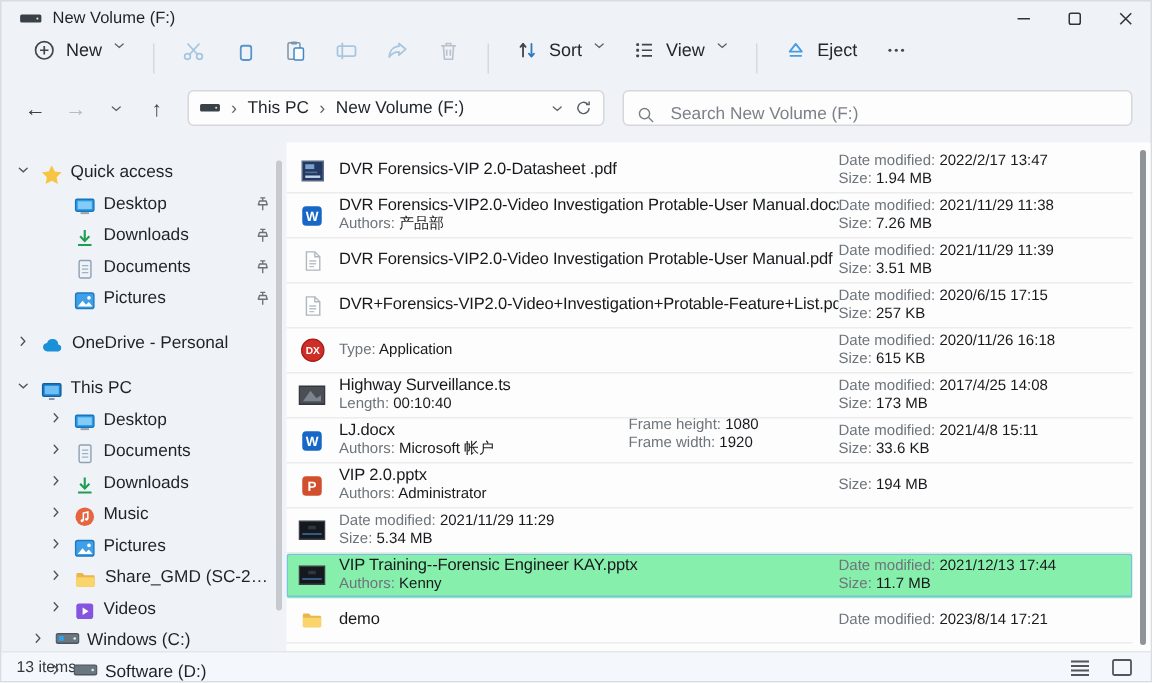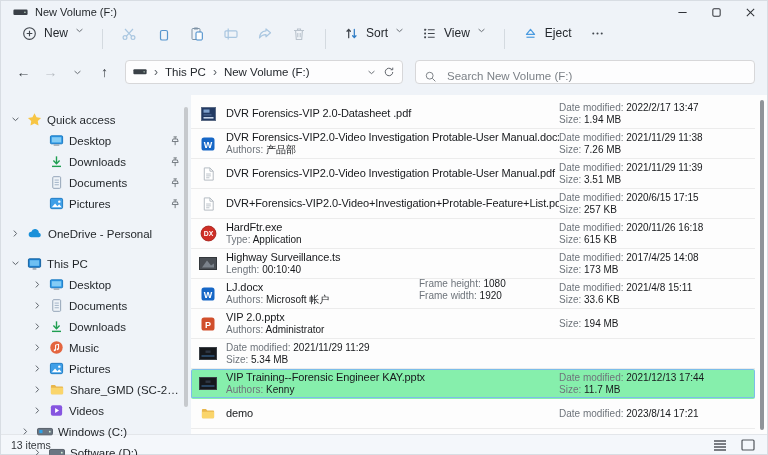--- a/index.html
+++ b/index.html
@@ -28,21 +28,21 @@
   .crumb-box{width:278px;height:24px;box-sizing:border-box;margin-left:6px;background:#fdfdfe;border:1px solid #d7d7d9;border-radius:4px;display:flex;align-items:center;padding:0 7px;gap:7px;font-size:11.5px;color:#24282d;}
   .crumb-sep{color:#5d6269;font-size:12px;}
   .crumb-box .spacer{flex:1;}
   .search-box{flex:1;height:24px;box-sizing:border-box;margin-left:10px;background:#fdfdfe;border:1px solid #d7d7d9;border-radius:4px;display:flex;align-items:flex-end;padding:0 8px;gap:8px;}
   .search-box input{border:none;outline:none;background:transparent;flex:1;font-size:11.5px;font-family:"Liberation Sans",sans-serif;color:#24282d;}
   .search-box input::placeholder{color:#7c8187;}
 
   
   .body{flex:1;min-height:0;display:flex;position:relative;}
   .sidebar{width:190px;flex:none;box-sizing:border-box;padding-top:14px;position:relative;font-size:11.5px;color:#1f2327;}
-  .side-item{height:21px;display:flex;align-items:center;gap:5px;padding-right:10px;}
+  .side-item{height:21px;display:flex;align-items:flex-start;gap:5px;padding-right:10px;}
   .side-item.gap{margin-top:9px;}
   .side-item .chevc{width:13px;flex:none;display:flex;justify-content:center;color:#4e545b;}
   .side-item .lbl{white-space:nowrap;overflow:hidden;text-overflow:ellipsis;}
   .side-item .pin{margin-left:auto;}
   .side-scroll{position:absolute;right:3px;top:12px;width:4px;height:300px;background:#c6c9cd;border-radius:2px;}
 
   
   .filelist{flex:1;min-width:0;background:#fdfdfd;position:relative;padding:4px 12px 0 0;}
   .rows{margin-left:0;}
   .row{height:30px;box-sizing:border-box;display:flex;align-items:center;padding-left:8px;border-bottom:1px solid #ececec;position:relative;}
@@ -573,21 +573,20 @@
           </div>
           <div class="row">
             <span class="file-icon">
               <svg width="17" height="17" viewBox="0 0 16 16">
                 <circle cx="8" cy="8" r="7" fill="#cf2e26"></circle>
                 <circle cx="8" cy="8" r="7" fill="none" stroke="#a31f19" stroke-width="0.8"></circle>
                 <text x="8" y="10.6" font-size="6.4" font-weight="bold" fill="#fff" text-anchor="middle" font-family="Liberation Sans, sans-serif">DX</text>
               </svg>
             </span>
             <div class="name-col">
-          <div class="file-name">HardFtr.exe</div>
               <div class="file-meta">
           <span class="m-label">Type:</span> <span class="m-value">Application</span></div>
             </div>
             <div class="right-col">
           <div><span class="m-label">Date modified:</span> <span class="m-value">2020/11/26 16:18</span></div>
               <div><span class="m-label">Size:</span> <span class="m-value">615 KB</span></div>
             </div>
           </div>
           <div class="row">
             <span class="file-icon">

